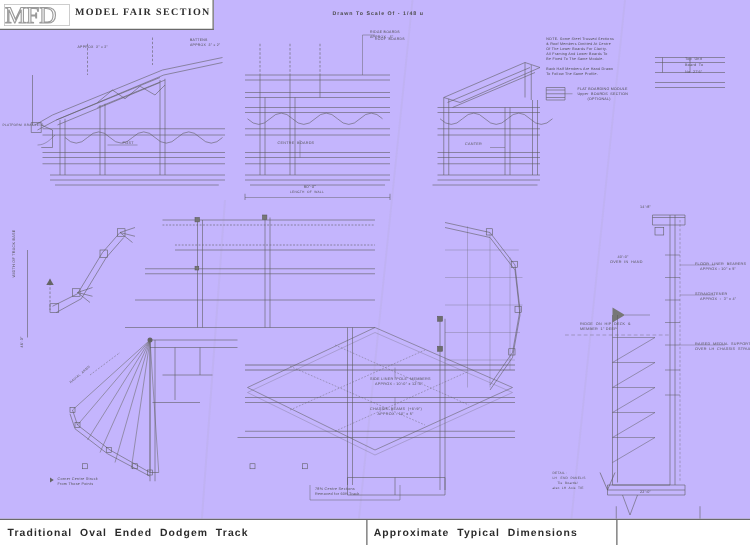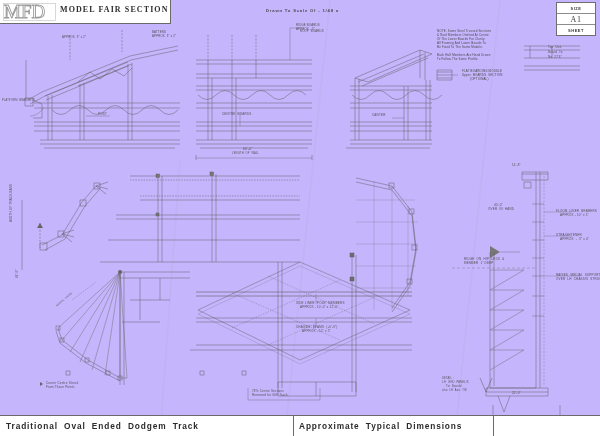--- a/index.html
+++ b/index.html
@@ -376,25 +376,20 @@
           <text x="1" y="16" font-size="19" fill="none" stroke="#9a9a9a" stroke-width="0.9" font-family="Liberation Serif, serif">MFD</text>
           <rect x="0.5" y="1.5" width="52" height="17" stroke="#bdbdbd" stroke-width="0.6"></rect>
         </g>
       </svg>
     </div>
     <div id="companyname">MODEL FAIR SECTION</div>
   </div>
 
   <div id="scaletxt">Drawn To Scale Of  -  1/48 u</div>
 
-  <div id="sizebox">
-    <div class="cell">SIZE</div>
-    <div class="cell big">A1</div>
-    <div class="cell">SHEET</div>
-  </div>
 
   <div class="txt hand dim" style="left:62px;top:36px;">APPROX  3" x 2"</div>
   <div class="txt hand dim" style="left:152px;top:31px;">BATTENS</div>
   <div class="txt hand dim" style="left:152px;top:35px;">APPROX  3" x 2"</div>
   <div class="txt hand tiny" style="left:2px;top:100px;">PLATFORM  BRACKETS</div>
   <div class="txt hand tiny2" style="left:98px;top:113px;">POST</div>
 
   <div class="txt hand dim" style="left:296px;top:24px;">RIDGE BOARDS</div>
   <div class="txt hand dim" style="left:296px;top:28px;">APPROX - 5"</div>
   <div class="txt hand tiny2" style="left:222px;top:113px;">CENTRE  BOARDS</div>

